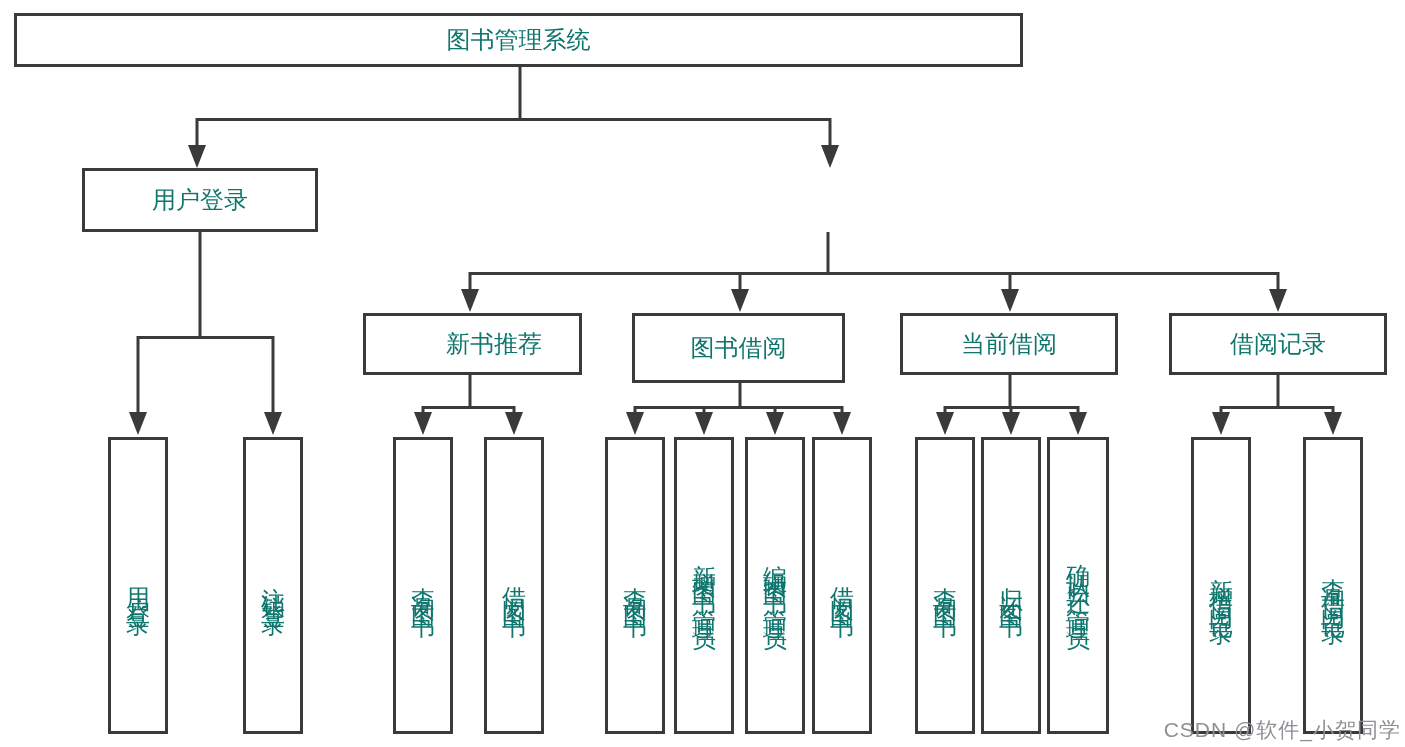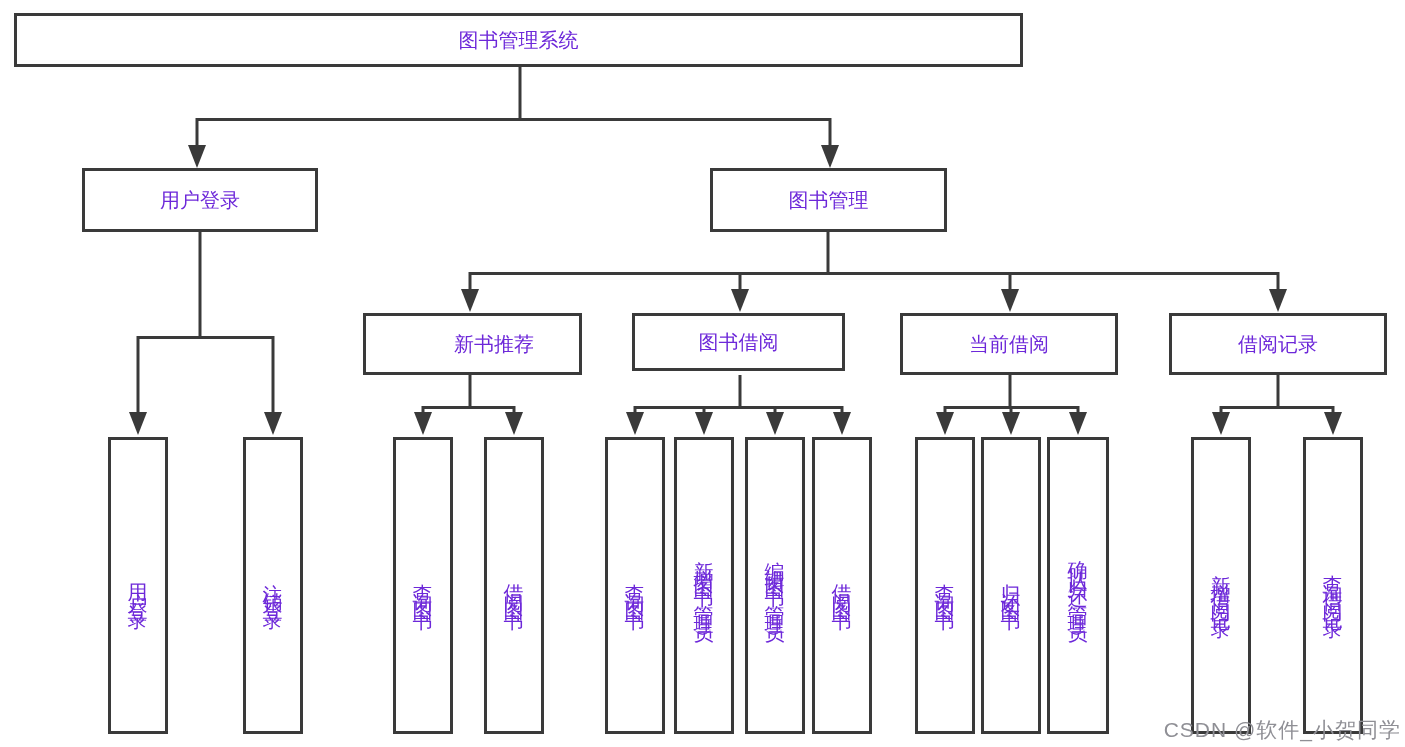--- a/index.html
+++ b/index.html
@@ -6,21 +6,21 @@
   body{
     width:1405px;height:747px;position:relative;overflow:hidden;
     font-family:"Liberation Sans","DejaVu Sans",sans-serif;
   }
   #stage{position:absolute;inset:0;width:1405px;height:747px;}
   svg.wires{position:absolute;left:0;top:0;pointer-events:none;}
   .node{
     position:absolute;box-sizing:border-box;
     border:3px solid #3a3a3a;background:#ffffff;
     display:flex;align-items:center;justify-content:center;
-    color:#6d28d9;font-size:20px;line-height:1.2;
+    color:#0f766e;font-size:24px;line-height:1.2;
     white-space:nowrap;z-index:2;
   }
   .v{
     writing-mode:vertical-rl;text-orientation:mixed;
     letter-spacing:9px;line-height:1.0;
     white-space:normal;
   }
   .watermark{
     position:absolute;right:4px;bottom:3px;z-index:3;
     color:#8f8f95;font-size:21px;letter-spacing:1px;margin-left:46px;
@@ -77,24 +77,23 @@
       <path d="M1278,375 L1278,406"></path>
       <path d="M1221,407.5 L1333,407.5"></path>
       <path d="M1221,406 L1221,413" marker-end="url(#arrow)"></path>
       <path d="M1333,406 L1333,413" marker-end="url(#arrow)"></path>
     </g>
   </svg>
 
   <div class="node" style="left:14px;top:13px;width:1009px;height:54px;">图书管理系统</div>
 
   <div class="node" style="left:82px;top:168px;width:236px;height:64px;">用户登录</div>
-  <div class="node" style="left:710px;top:168px;width:237px;height:64px;">图书管理</div>
 
   <div class="node" style="left:363px;top:313px;width:219px;height:62px;padding-left:43px;">新书推荐</div>
-  <div class="node" style="left:632px;top:313px;width:213px;height:58px;">图书借阅</div>
+  <div class="node" style="left:632px;top:313px;width:213px;height:70px;">图书借阅</div>
   <div class="node" style="left:900px;top:313px;width:218px;height:62px;">当前借阅</div>
   <div class="node" style="left:1169px;top:313px;width:218px;height:62px;">借阅记录</div>
 
   <div class="node v" style="left:108px;top:437px;width:60px;height:297px;">用户登录</div>
   <div class="node v" style="left:243px;top:437px;width:60px;height:297px;">注销登录</div>
 
   <div class="node v" style="left:393px;top:437px;width:60px;height:297px;">查询图书</div>
   <div class="node v" style="left:484px;top:437px;width:60px;height:297px;">借阅图书</div>
 
   <div class="node v" style="left:605px;top:437px;width:60px;height:297px;">查询图书</div>

